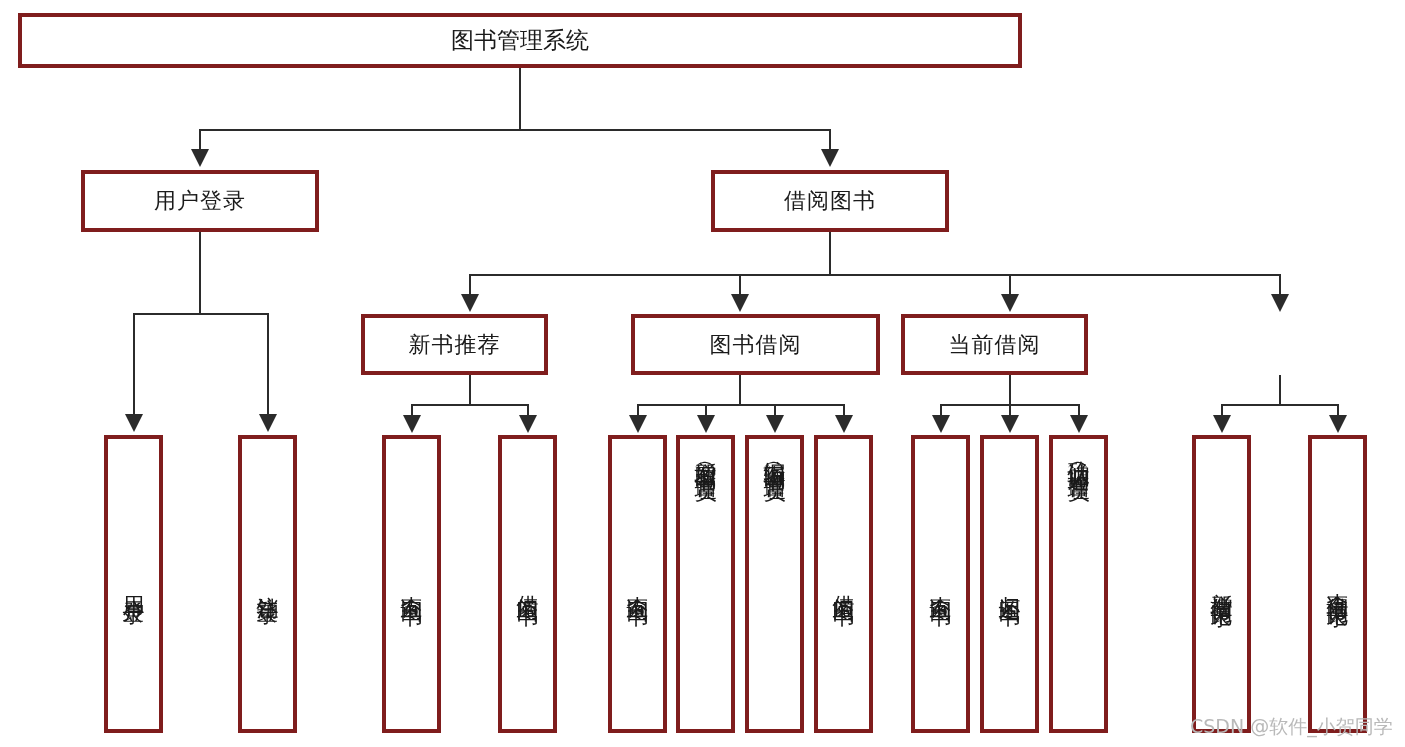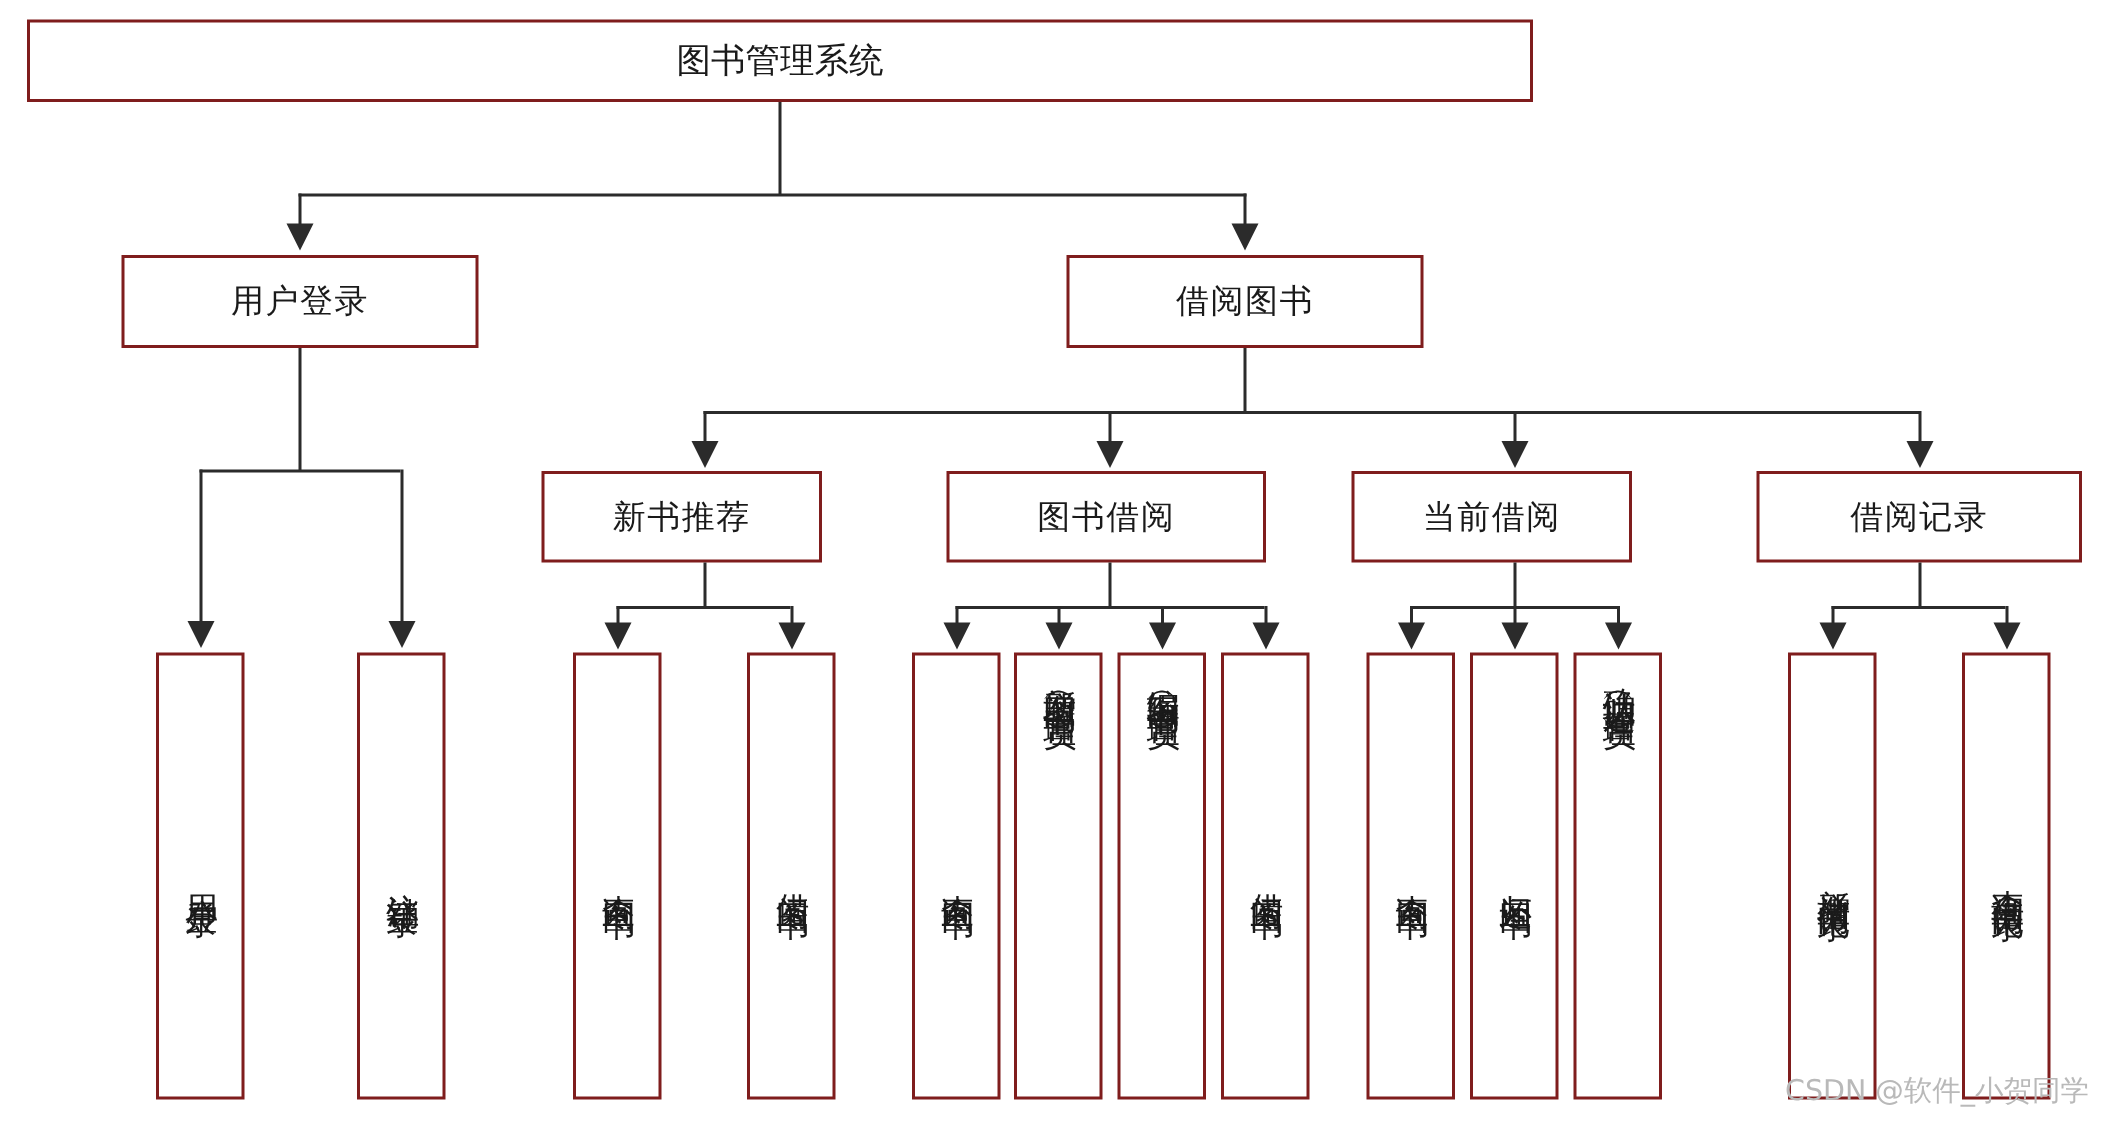--- a/index.html
+++ b/index.html
@@ -14,21 +14,21 @@
     position: relative;
     width: 1405px;
     height: 747px;
     background: #ffffff;
     overflow: hidden;
   }
   
   .node {
     position: absolute;
     box-sizing: border-box;
-    border: 2px solid #7f1d1d;
+    border: 4px solid #7f1d1d;
     background: #ffffff;
     display: flex;
     align-items: center;
     justify-content: center;
     color: #1a1a1a;
   }
   .node.horiz {
     font-size: 22px;
     letter-spacing: 1px;
   }
@@ -128,28 +128,25 @@
 
   <div class="vline" style="left:1009px; top:274px; height:21px;"></div>
   <div class="arrow" style="left:1001px; top:294px;"></div>
 
   <div class="vline" style="left:1279px; top:274px; height:21px;"></div>
   <div class="arrow" style="left:1271px; top:294px;"></div>
 
   <div class="node horiz" style="left:361px; top:314px; width:187px; height:61px;">
     <span>新书推荐</span>
   </div>
-  <div class="node horiz" style="left:631px; top:314px; width:213px; height:61px;">
+  <div class="node horiz" style="left:631px; top:314px; width:249px; height:61px;">
     <span>图书借阅</span>
   </div>
   <div class="node horiz" style="left:901px; top:314px; width:187px; height:61px;">
     <span>当前借阅</span>
-  </div>
-  <div class="node horiz" style="left:1171px; top:314px; width:217px; height:61px;">
-    <span>借阅记录</span>
   </div>
 
   <div class="vline" style="left:469px; top:375px; height:30px;"></div>
   <div class="hline" style="left:411px; top:404px; width:116px;"></div>
   <div class="vline" style="left:411px; top:404px; height:12px;"></div>
   <div class="arrow" style="left:403px; top:415px;"></div>
   <div class="vline" style="left:527px; top:404px; height:12px;"></div>
   <div class="arrow" style="left:519px; top:415px;"></div>
 
   <div class="vline" style="left:739px; top:375px; height:30px;"></div>

